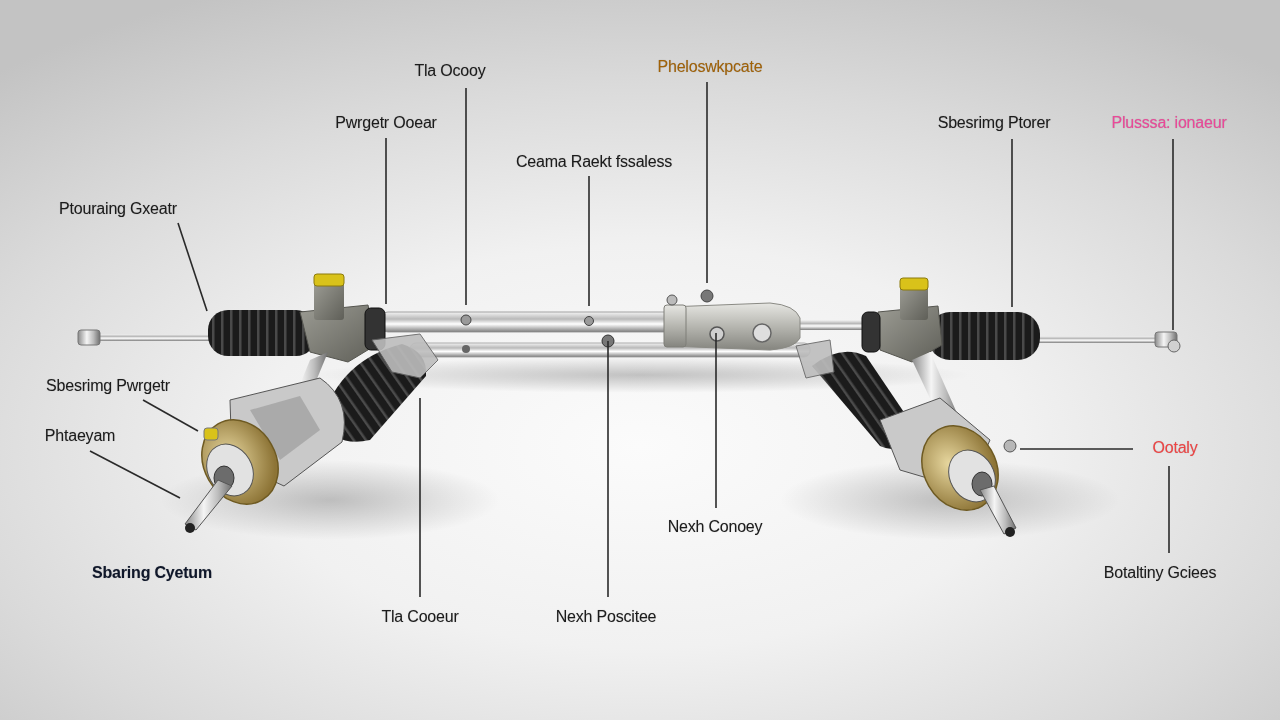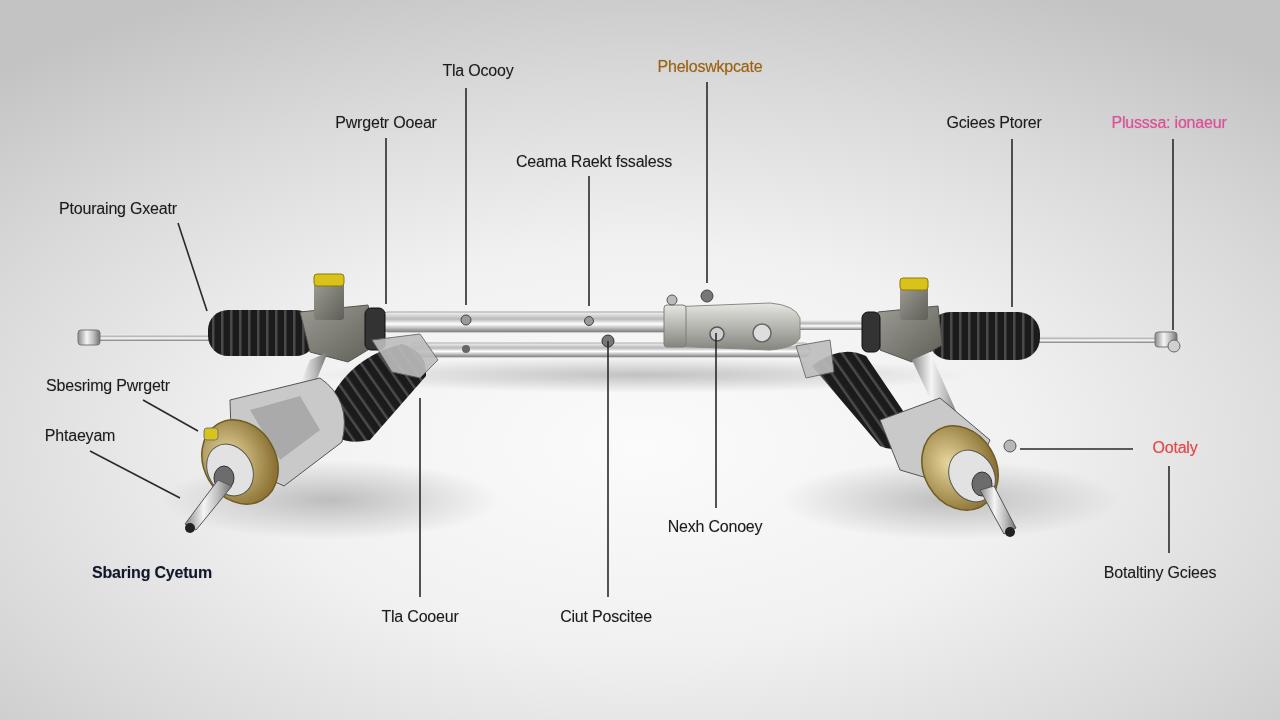--- a/index.html
+++ b/index.html
@@ -140,29 +140,29 @@
         <line x1="90" y1="451" x2="180" y2="498"></line>
         <line x1="420" y1="398" x2="420" y2="597"></line>
         <line x1="608" y1="341" x2="608" y2="597"></line>
         <line x1="716" y1="333" x2="716" y2="508"></line>
         <line x1="1020" y1="449" x2="1133" y2="449"></line>
         <line x1="1169" y1="466" x2="1169" y2="553"></line>
       </g>
   </svg>
 
   <div id="labels">
-      <div class="label" style="left: 478px; top: 71px; color: rgb(28, 28, 28);">Tla Ocooy</div>
+      <div class="label" style="left: 450px; top: 71px; color: rgb(28, 28, 28);">Tla Ocooy</div>
       <div class="label" style="left: 710px; top: 67px; color: #a16207;">Pheloswkpcate</div>
       <div class="label" style="left: 386px; top: 123px; color: rgb(28, 28, 28);">Pwrgetr Ooear</div>
       <div class="label" style="left: 594px; top: 162px; color: rgb(28, 28, 28);">Ceama Raekt fssaless</div>
-      <div class="label" style="left: 994px; top: 123px; color: rgb(28, 28, 28);">Gciees Ptorer</div>
+      <div class="label" style="left: 994px; top: 123px; color: rgb(28, 28, 28);">Sbesrimg Ptorer</div>
       <div class="label" style="left: 1169px; top: 123px; color: #ec4899;">Plusssa: ionaeur</div>
       <div class="label" style="left: 118px; top: 209px; color: rgb(28, 28, 28);">Ptouraing Gxeatr</div>
       <div class="label" style="left: 108px; top: 386px; color: rgb(28, 28, 28);">Sbesrimg Pwrgetr</div>
       <div class="label" style="left: 80px; top: 436px; color: rgb(28, 28, 28); text-align: right;">Phtaeyam</div>
       <div class="label" style="left: 152px; top: 573px; color: #0f172a; font-weight: bold;">Sbaring Cyetum</div>
       <div class="label" style="left: 420px; top: 617px; color: rgb(28, 28, 28);">Tla Cooeur</div>
-      <div class="label" style="left: 606px; top: 617px; color: rgb(28, 28, 28);">Ciut Poscitee</div>
+      <div class="label" style="left: 606px; top: 617px; color: rgb(28, 28, 28);">Nexh Poscitee</div>
       <div class="label" style="left: 715px; top: 527px; color: rgb(28, 28, 28);">Nexh Conoey</div>
       <div class="label" style="left: 1175px; top: 448px; color: #ef4444;">Ootaly</div>
       <div class="label" style="left: 1160px; top: 573px; color: rgb(28, 28, 28);">Botaltiny Gciees</div>
     </div>
 </div>
 
 </body></html>

